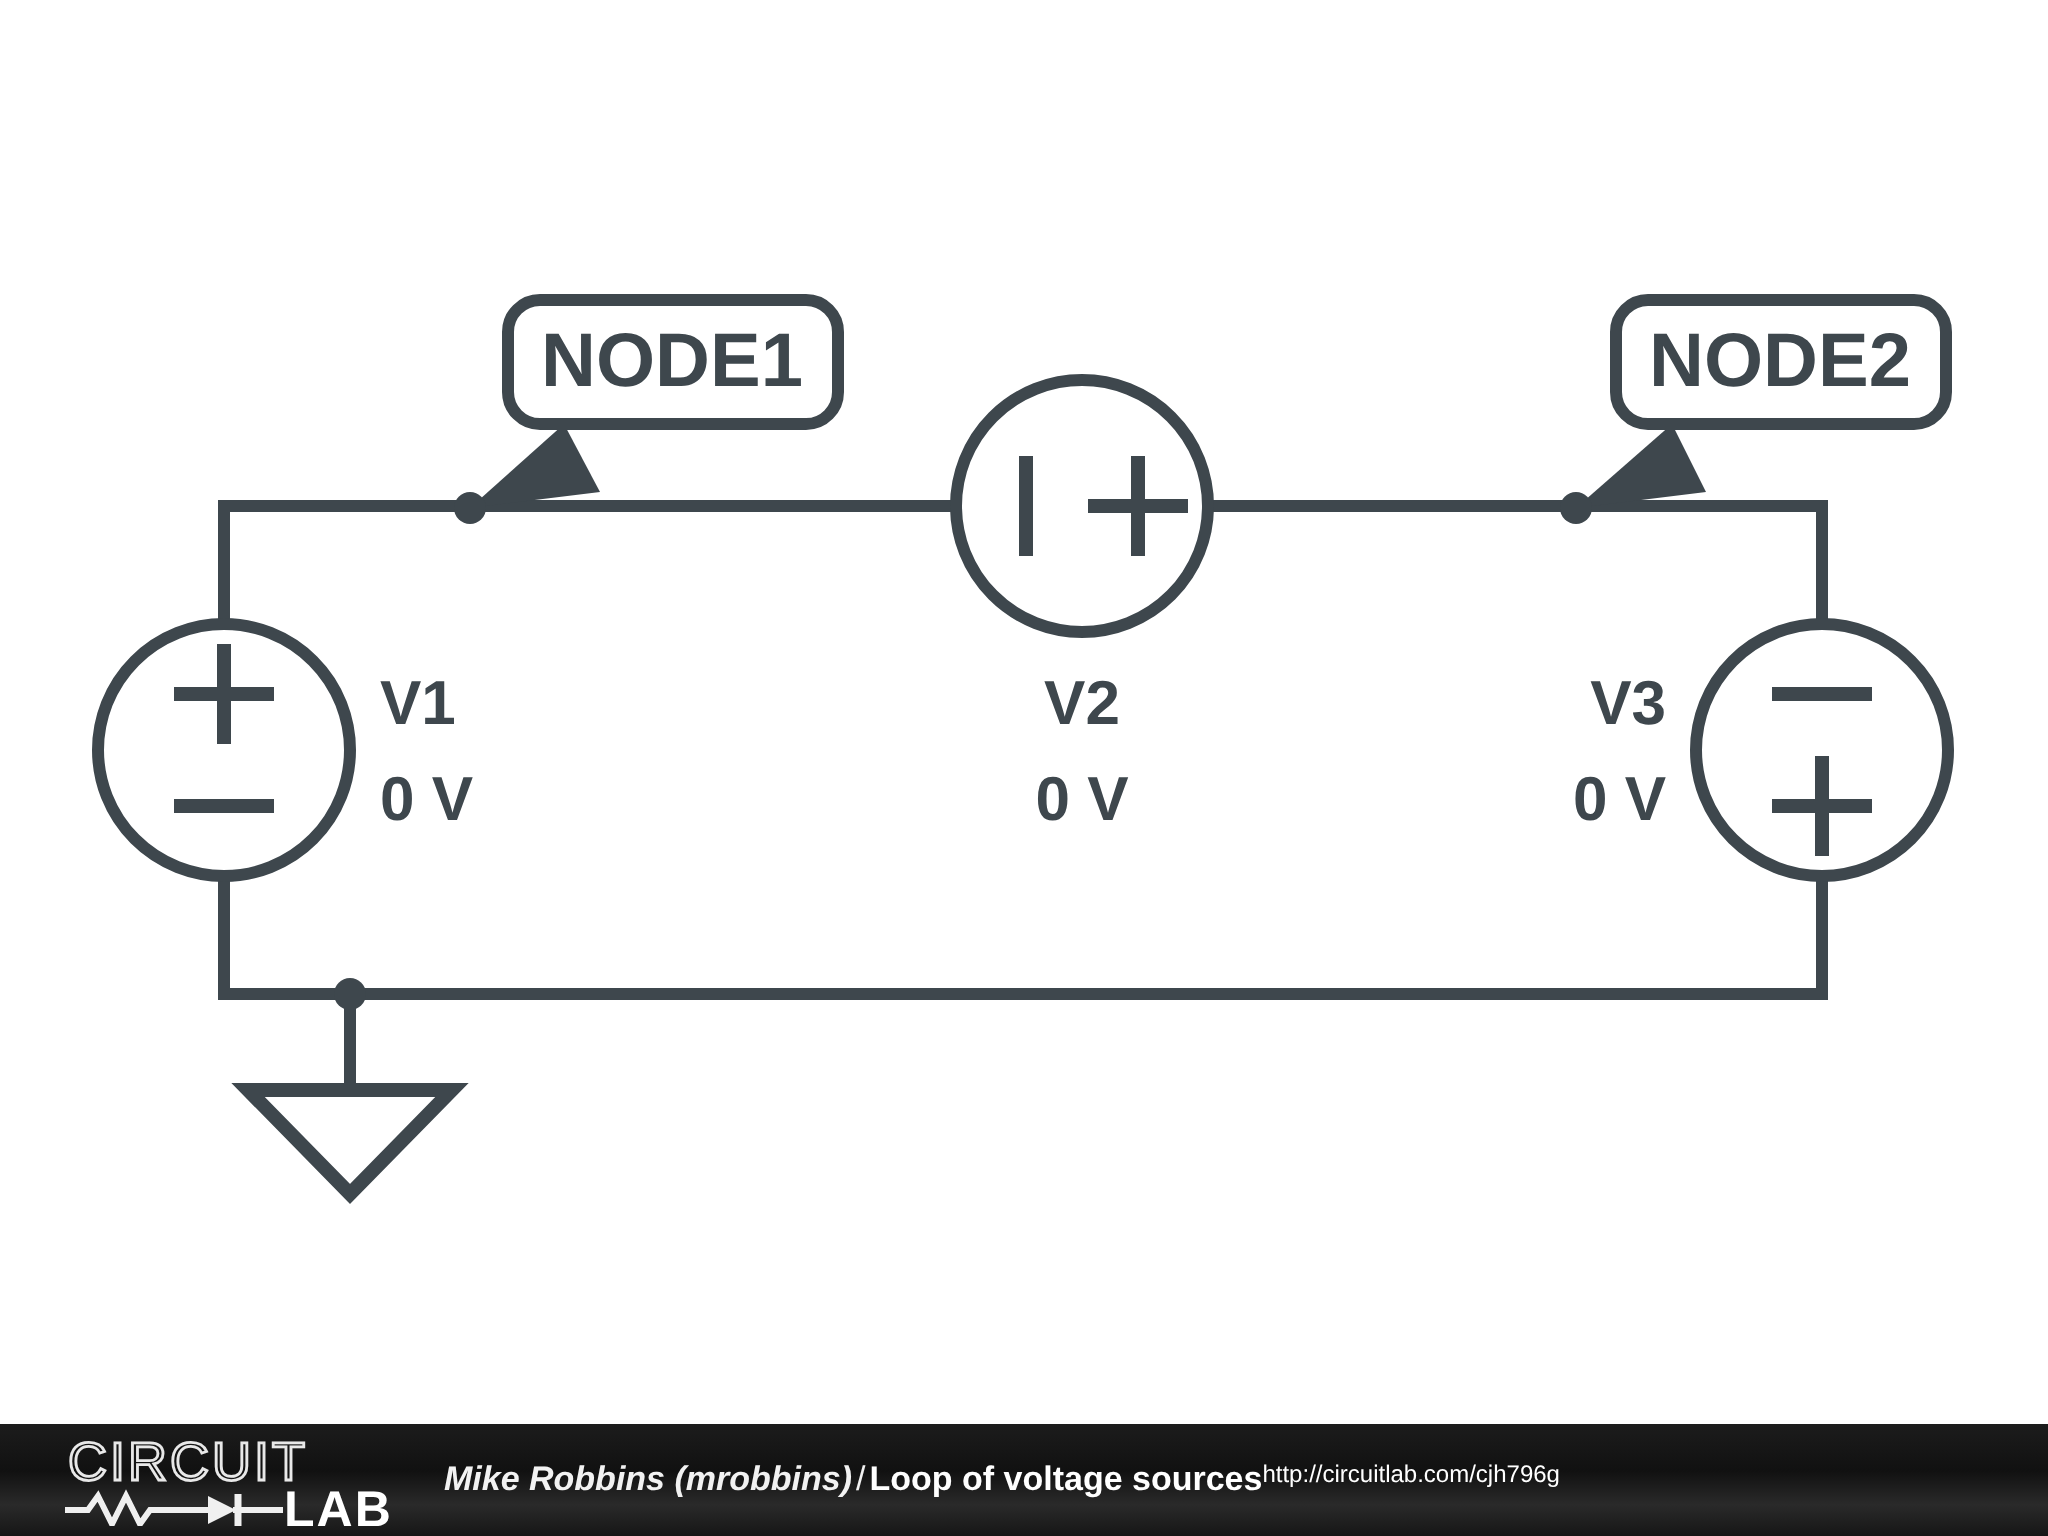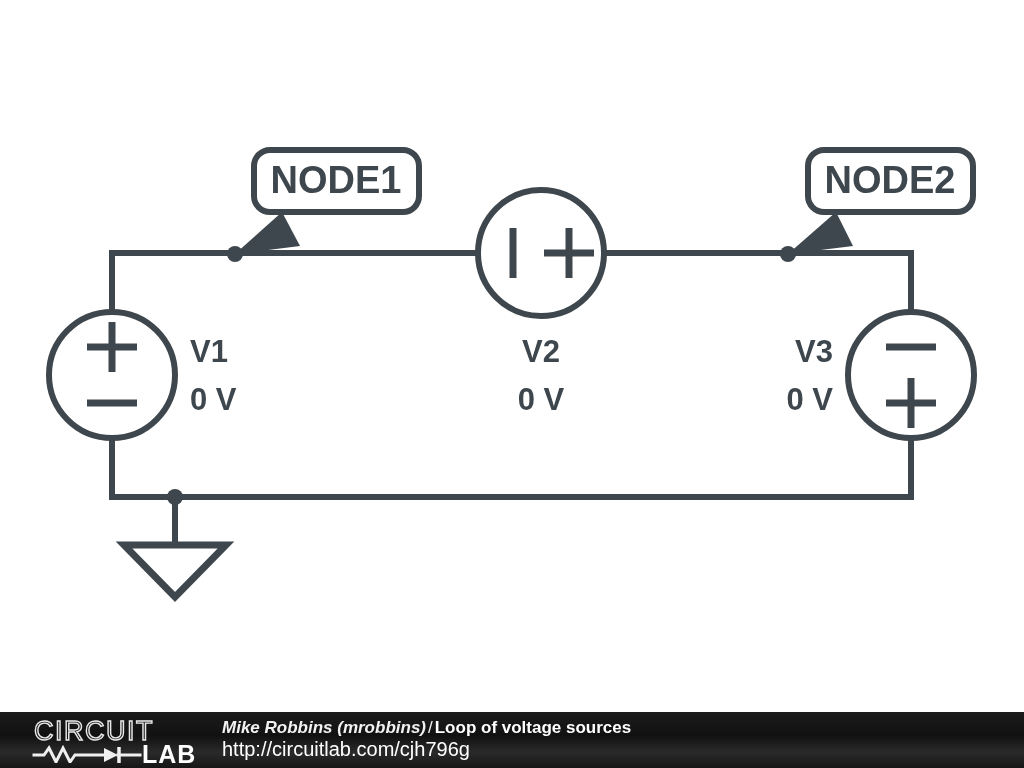--- a/index.html
+++ b/index.html
@@ -99,21 +99,21 @@
     margin-left: 32px;
     margin-right: 18px;
     display: flex;
     flex-direction: column;
     align-items: center;
     justify-content: center;
   }
   #footer-logo svg { display: block; }
   #footer-credit {
     display: flex;
-    flex-direction: column;
+    flex-direction: row;
     justify-content: flex-end;
     color: #ffffff;
     line-height: 1.18;
   }
   .credit-line1 {
     font-size: 17px;
     white-space: nowrap;
   }
   .credit-author {
     font-style: italic;
@@ -122,21 +122,21 @@
   }
   .credit-sep {
     color: #f2f2f2;
     padding: 0 2px;
   }
   .credit-title {
     font-weight: bold;
     color: #ffffff;
   }
   .credit-url {
-    font-size: 20px;
+    font-size: 12px;
     color: #ffffff;
     white-space: nowrap;
   }
 </style>
 </head>
 <body>
 
 <div id="schematic-canvas">
   <svg id="schematic-svg" viewBox="0 0 1024 712" xmlns="http://www.w3.org/2000/svg">
 

